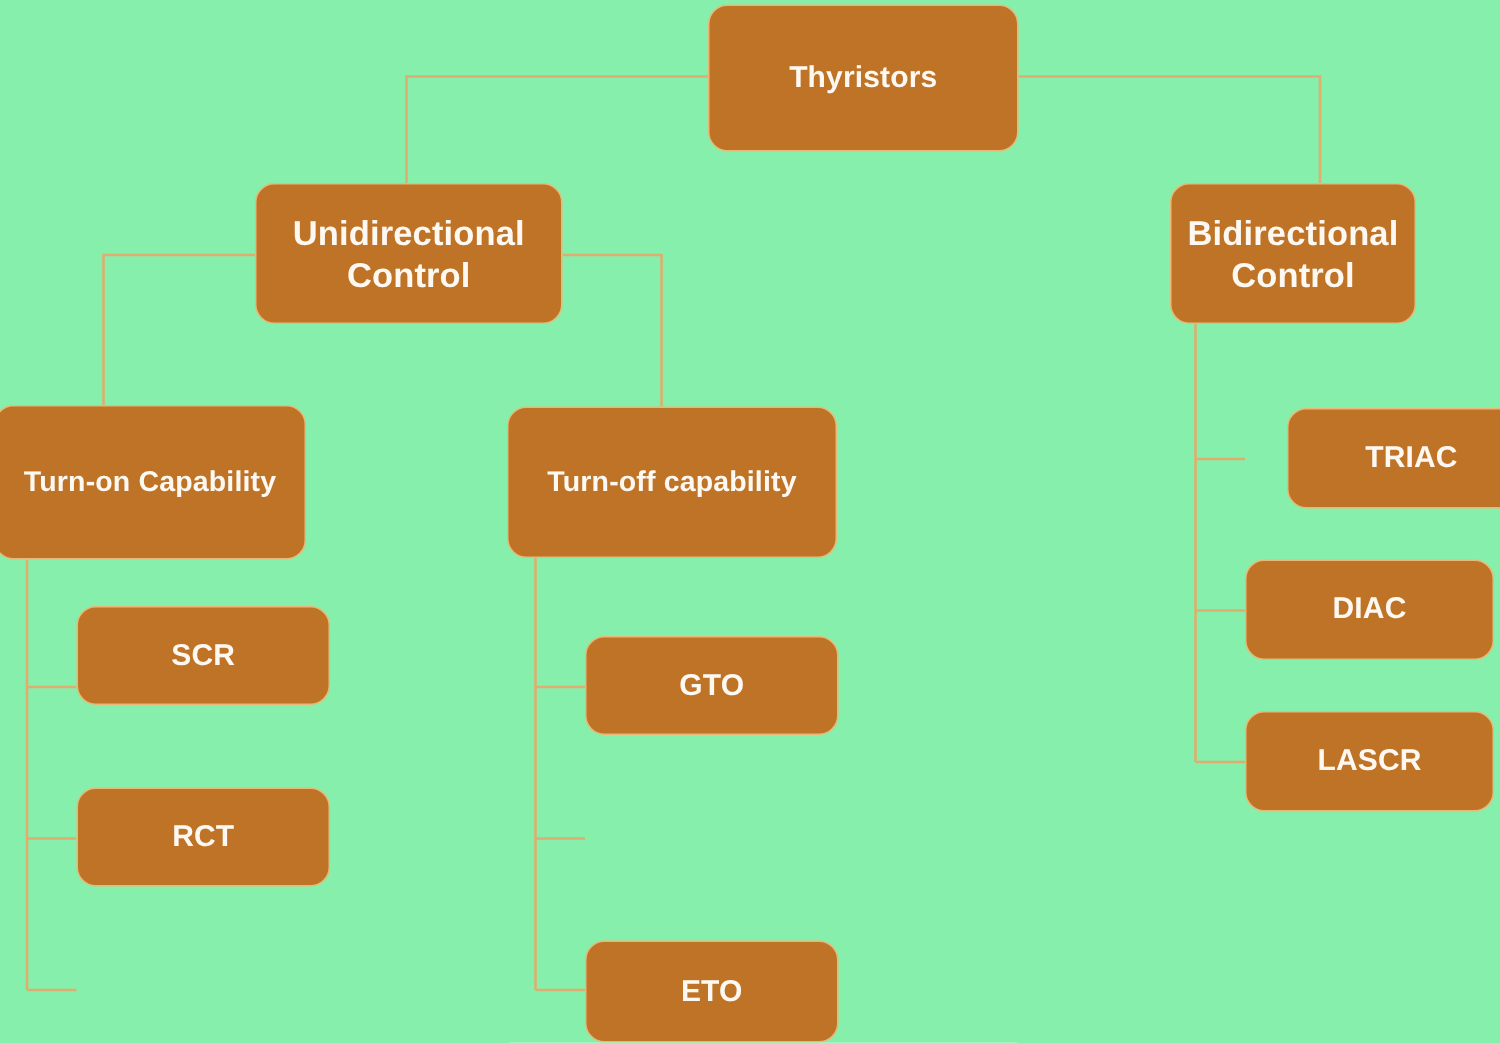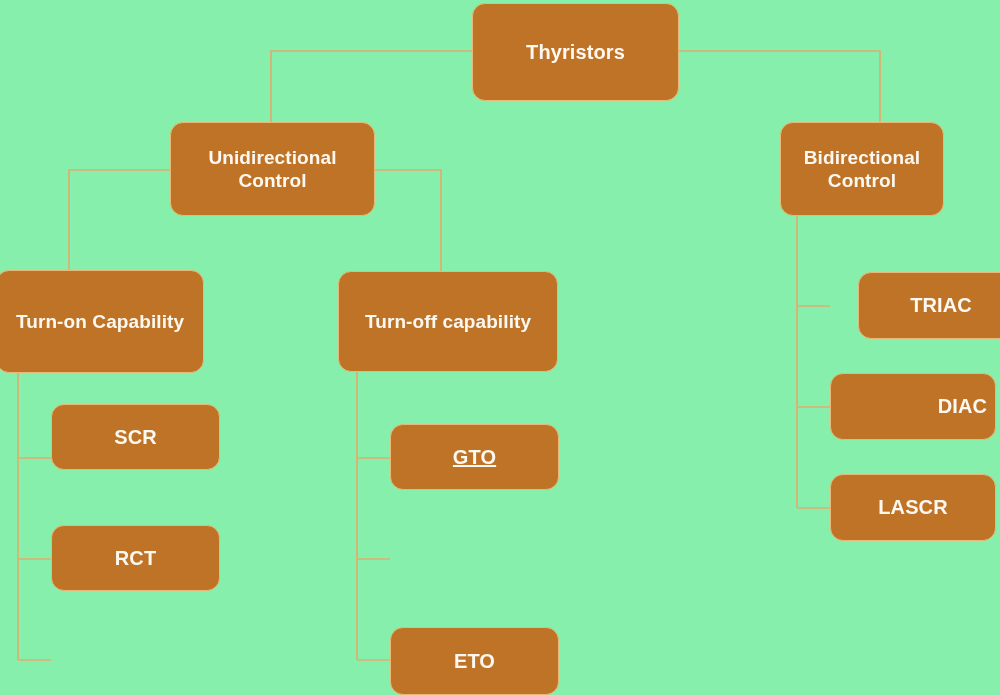--- a/index.html
+++ b/index.html
@@ -44,21 +44,21 @@
     letter-spacing: 0.1px;
     line-height: 1.22;
     padding: 2px 8px;
     z-index: 2;
   }
   .node-label {
     display: block;
     white-space: pre-line;
   }
   .lvl-root  { font-size: 20px; }
-  .lvl-two   { font-size: 19px; }
+  .lvl-two   { font-size: 23px; }
   .lvl-three { font-size: 19px; }
   .lvl-leaf  { font-size: 20px; }
 </style>
 </head>
 <body>
 
 <div id="diagram">
   <svg id="connector-layer" viewBox="0 0 1000 695" width="1000" height="695" xmlns="http://www.w3.org/2000/svg">
       <path d="M 472 51 L 271 51 L 271 122" fill="none" stroke="#e0ad6e" stroke-width="1.7"></path>
       <path d="M 679 51 L 880 51 L 880 122" fill="none" stroke="#e0ad6e" stroke-width="1.7"></path>
@@ -93,28 +93,28 @@
     </div>
     <div class="node lvl-three" style="left: 338px; top: 271px; width: 220px; height: 101px;">
       <span class="node-label">Turn-off capability</span>
     </div>
     <div class="node lvl-leaf" style="left: 51px; top: 404px; width: 169px; height: 66px;">
       <span class="node-label">SCR</span>
     </div>
     <div class="node lvl-leaf" style="left: 51px; top: 525px; width: 169px; height: 66px;">
       <span class="node-label">RCT</span>
     </div>
-    <div class="node lvl-leaf" style="left: 390px; top: 424px; width: 169px; height: 66px; text-decoration: underline;">
+    <div class="node lvl-leaf" style="left: 390px; top: 424px; width: 169px; height: 66px;">
       <span class="node-label">GTO</span>
     </div>
     <div class="node lvl-leaf" style="left: 390px; top: 627px; width: 169px; height: 68px;">
       <span class="node-label">ETO</span>
     </div>
     <div class="node lvl-leaf" style="left: 858px; top: 272px; width: 166px; height: 67px;">
       <span class="node-label">TRIAC</span>
     </div>
-    <div class="node lvl-leaf" style="left: 830px; top: 373px; width: 166px; height: 67px; justify-content: flex-end;">
+    <div class="node lvl-leaf" style="left: 830px; top: 373px; width: 166px; height: 67px;">
       <span class="node-label">DIAC</span>
     </div>
     <div class="node lvl-leaf" style="left: 830px; top: 474px; width: 166px; height: 67px;">
       <span class="node-label">LASCR</span>
     </div>
   </div>
 
 </body></html>

